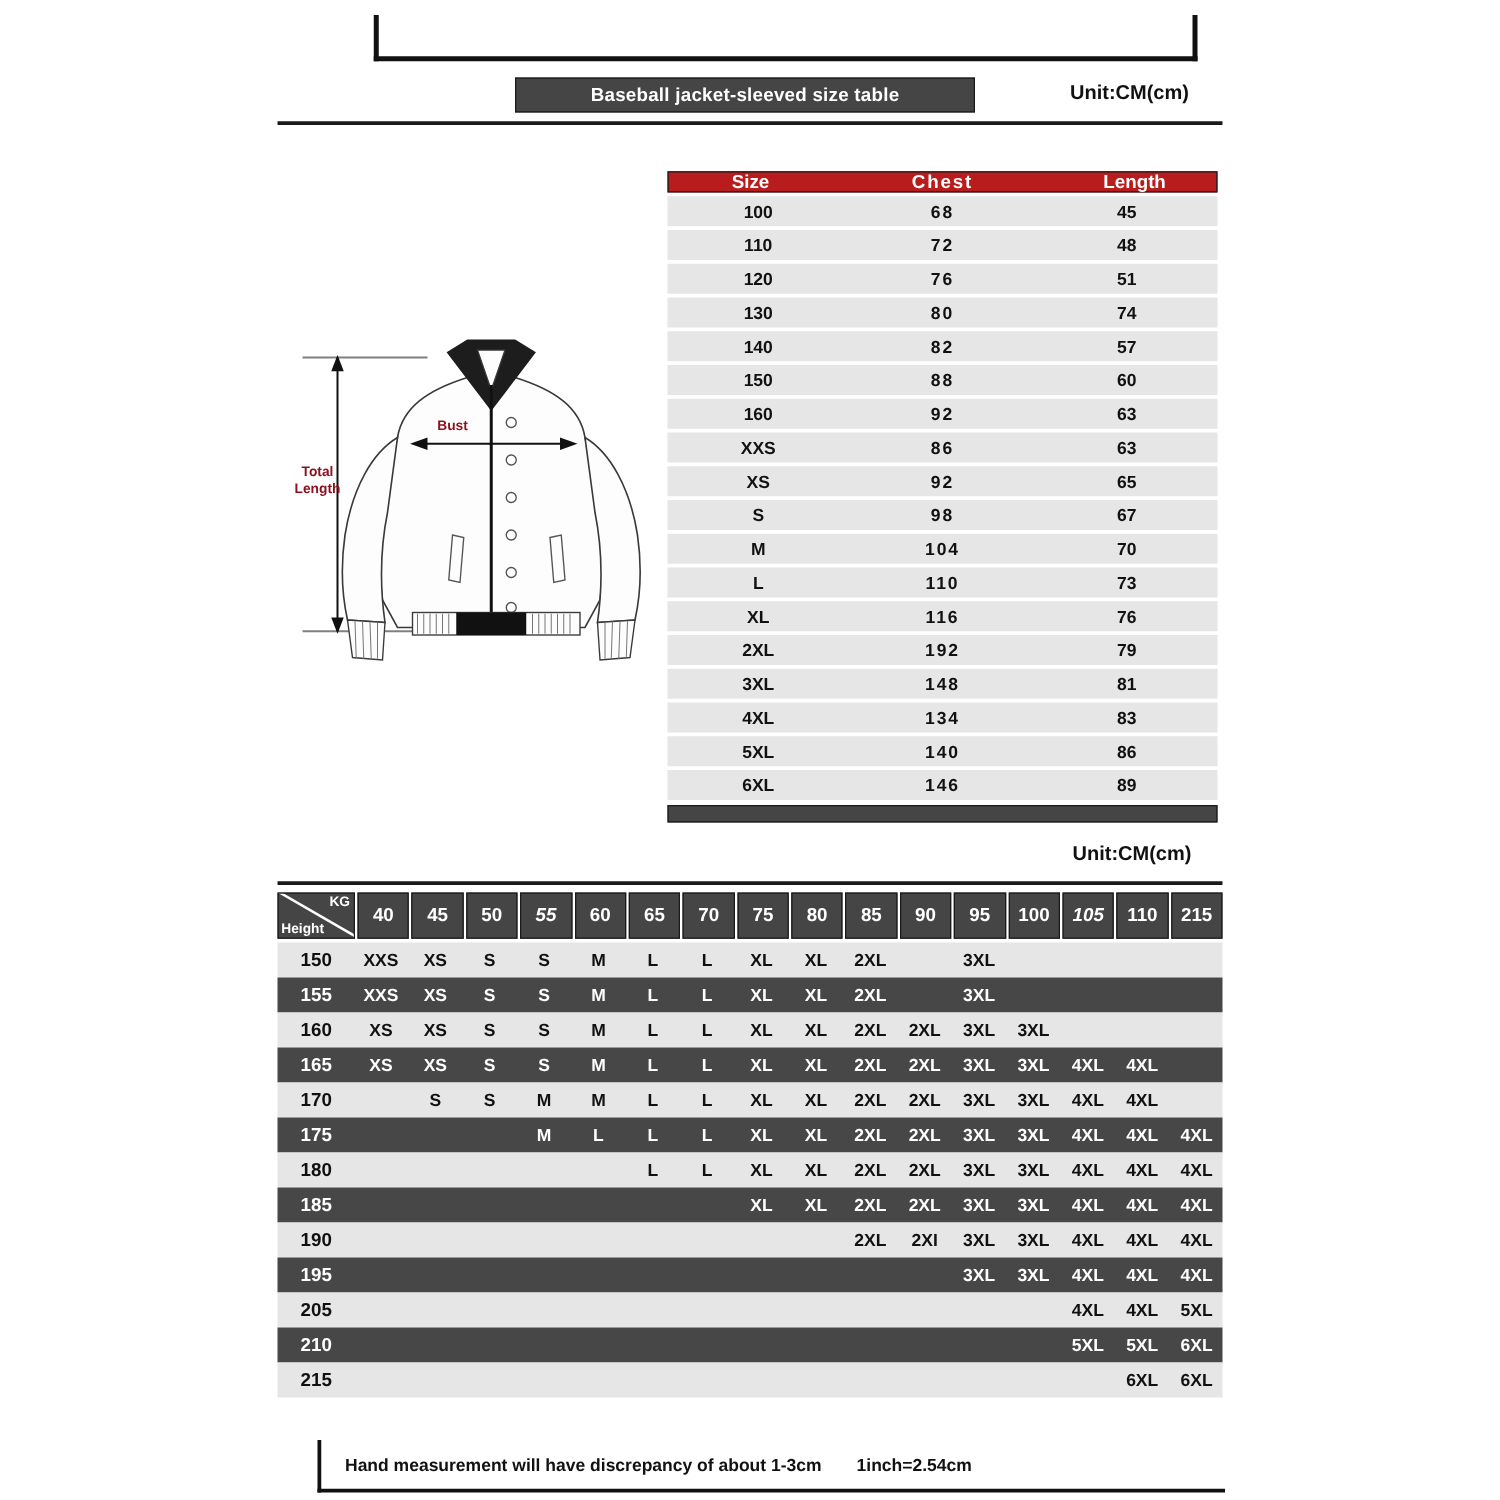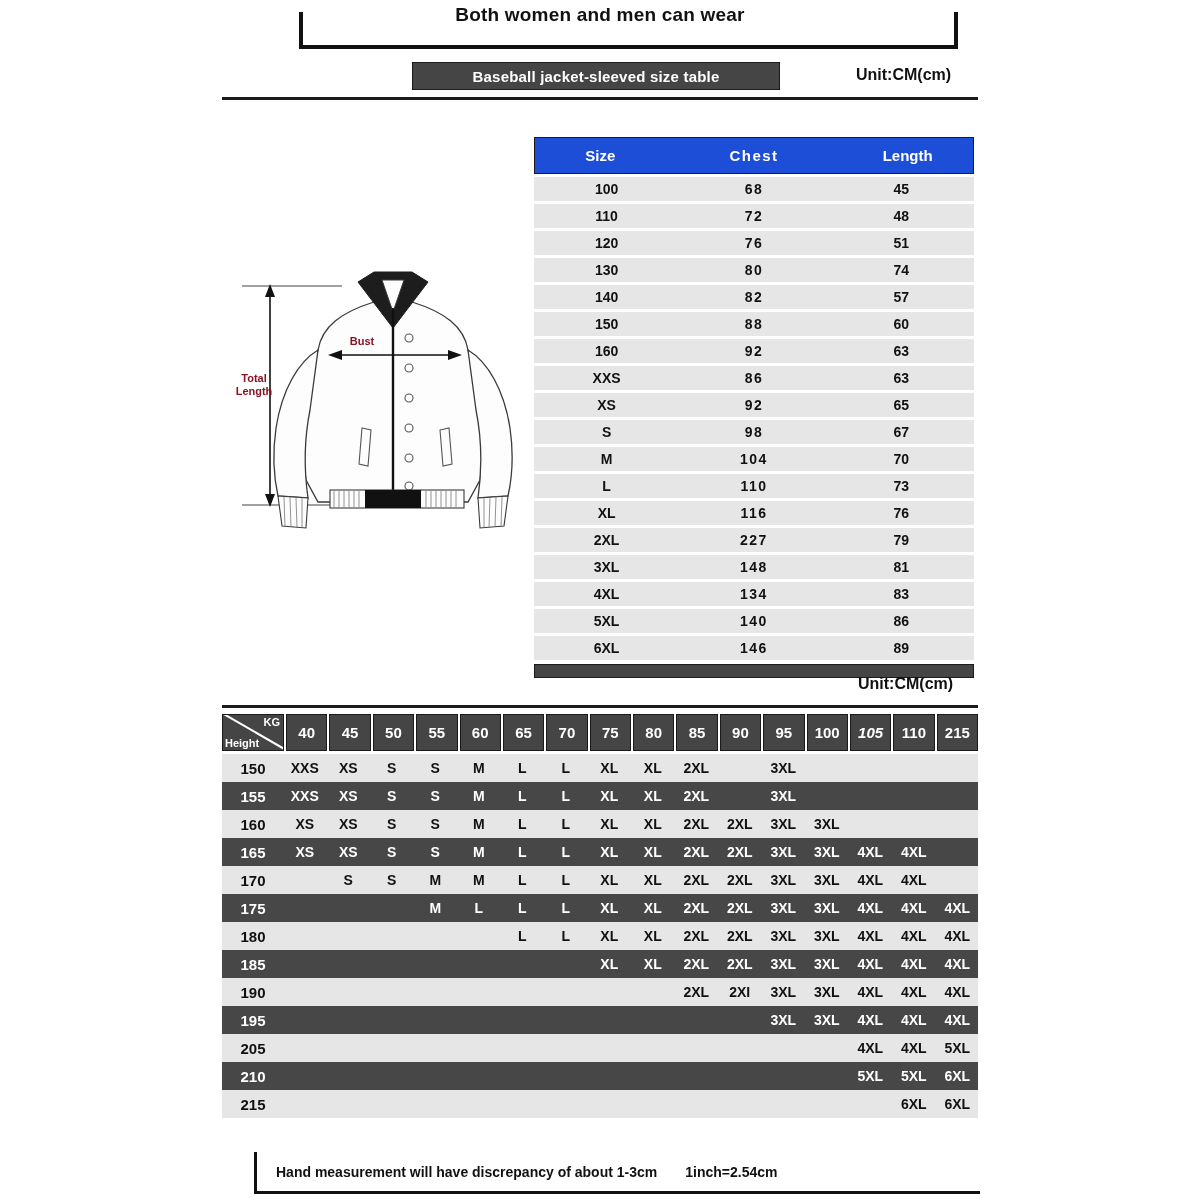--- a/index.html
+++ b/index.html
@@ -46,21 +46,21 @@
   .diagram { position: absolute; left: 222px; top: 250px; width: 310px; height: 290px; }
   .dim-label {
     position: absolute; color: #8a1320;
     font-size: 11px; font-weight: bold; line-height: 13px; text-align: center;
   }
   .dim-bust { left: 112px; top: 338px; width: 60px; }
 
   
   .sz-table { position: absolute; left: 534px; top: 137px; width: 440px; }
   .sz-head {
-    display: flex; height: 37px; background: #1d4ed8;
+    display: flex; height: 17px; background: #b91c1c;
     border: 1px solid #1a1a1a;
     gap: 21px;
   }
   .sz-head div {
     color: #fff; font-size: 15px; font-weight: bold;
     display: flex; align-items: center; justify-content: center;
   }
   .sz-row { display: flex; height: 24px; background: #e6e6e6; margin-top: 3px; }
   .sz-row div {
     color: #111; font-size: 14px; font-weight: bold;
@@ -125,21 +125,20 @@
 </head>
 <body>
 
 <div id="page">
 
   <div class="promo-wrap">
     <div class="bracket-left"></div>
     <div class="bracket-right"></div>
     <div class="bracket-bottom"></div>
     <div class="promo-text">
-      <div class="promo-line2">Both women and men can wear</div>
     </div>
   </div>
 
   <div class="banner-row" style="top:62px;">
     <div class="banner" style="left:412px; width:368px;">Baseball jacket-sleeved size  table</div>
     <div class="unit-label" style="left:856px; top:4px;">Unit:CM(cm)</div>
   </div>
   <div class="rule" style="left:222px; top:97px; width:756px; height:3px;"></div>
 
   <div class="diagram">
@@ -282,21 +281,21 @@
           <div class="c-chest">110</div>
           <div class="c-len">73</div>
         </div>
         <div class="sz-row">
           <div class="c-size">XL</div>
           <div class="c-chest">116</div>
           <div class="c-len">76</div>
         </div>
         <div class="sz-row">
           <div class="c-size">2XL</div>
-          <div class="c-chest">227</div>
+          <div class="c-chest">192</div>
           <div class="c-len">79</div>
         </div>
         <div class="sz-row">
           <div class="c-size">3XL</div>
           <div class="c-chest">148</div>
           <div class="c-len">81</div>
         </div>
         <div class="sz-row">
           <div class="c-size">4XL</div>
           <div class="c-chest">134</div>
@@ -325,21 +324,21 @@
     <div class="rec-head">
       <div class="rec-corner">
         <div class="slash"></div>
         <div class="kg">KG</div>
         <div class="ht">Height</div>
       </div>
       <div id="rec-weights" style="display:flex; gap:2px; flex:1 1 auto;">
           <div class="rec-wcell" style="flex: 1 1 0px;">40</div>
           <div class="rec-wcell" style="flex: 1 1 0px;">45</div>
           <div class="rec-wcell" style="flex: 1 1 0px;">50</div>
-          <div class="rec-wcell" style="flex: 1 1 0px;">55</div>
+          <div class="rec-wcell" style="flex: 1 1 0px; font-style: italic;">55</div>
           <div class="rec-wcell" style="flex: 1 1 0px;">60</div>
           <div class="rec-wcell" style="flex: 1 1 0px;">65</div>
           <div class="rec-wcell" style="flex: 1 1 0px;">70</div>
           <div class="rec-wcell" style="flex: 1 1 0px;">75</div>
           <div class="rec-wcell" style="flex: 1 1 0px;">80</div>
           <div class="rec-wcell" style="flex: 1 1 0px;">85</div>
           <div class="rec-wcell" style="flex: 1 1 0px;">90</div>
           <div class="rec-wcell" style="flex: 1 1 0px;">95</div>
           <div class="rec-wcell" style="flex: 1 1 0px;">100</div>
           <div class="rec-wcell" style="flex: 1 1 0px; font-style: italic;">105</div>

